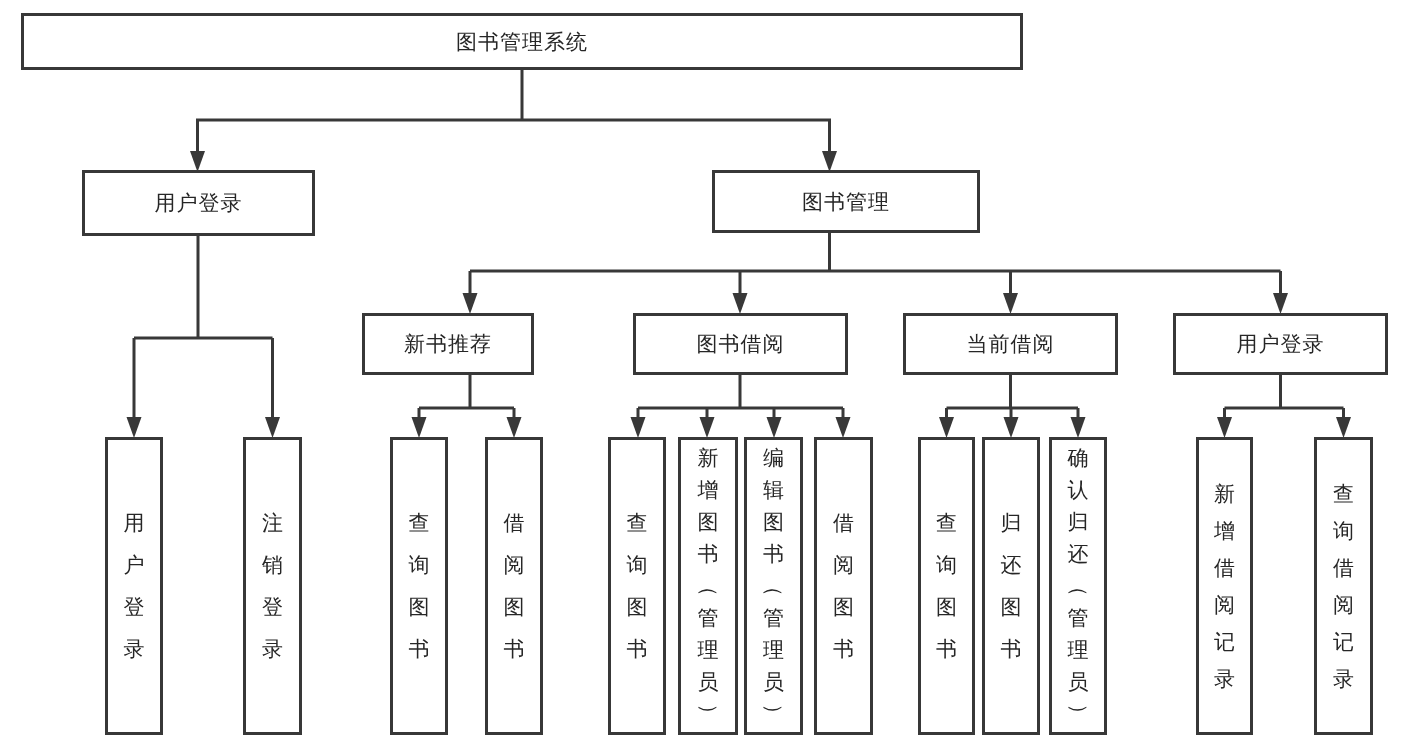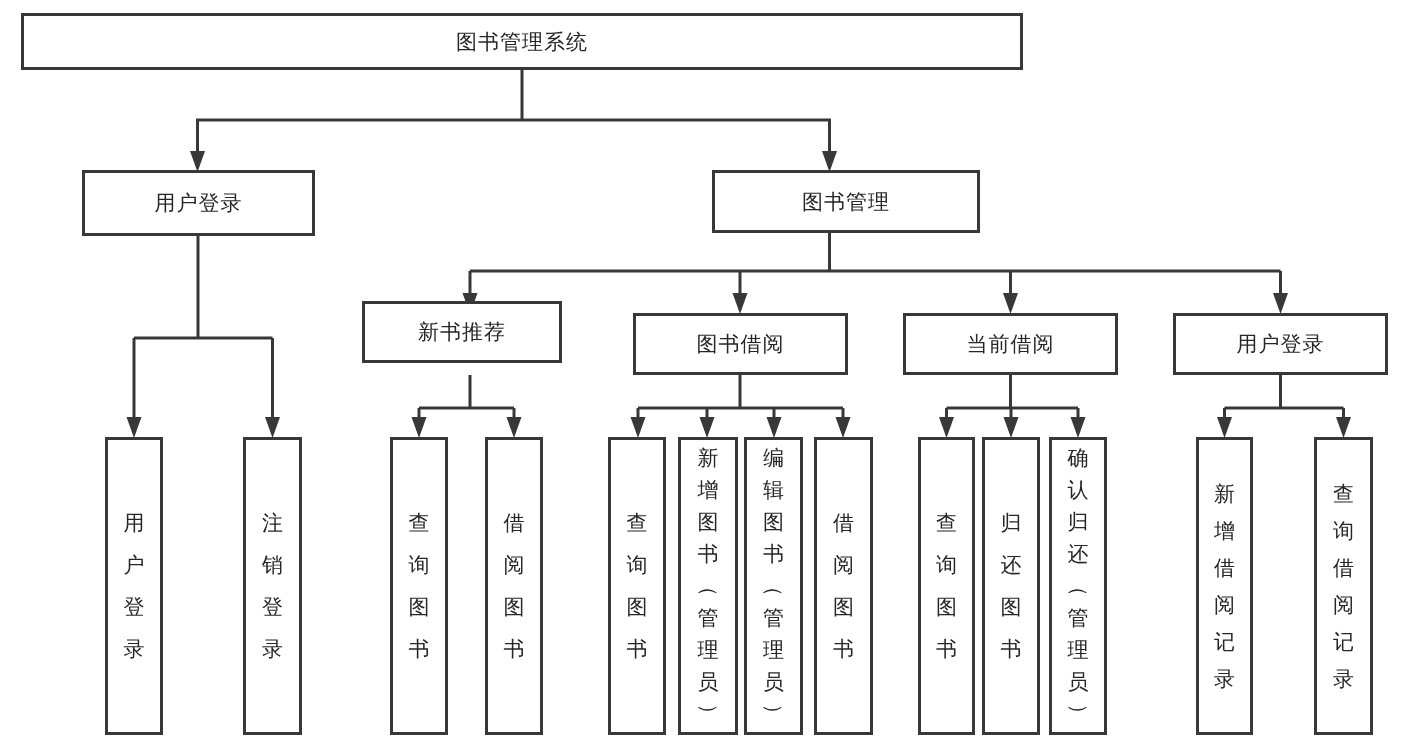--- a/index.html
+++ b/index.html
@@ -85,21 +85,21 @@
     <span>图书管理系统</span>
   </div>
 
   <div class="box" style="left:82px;top:170px;width:233px;height:66px">
     <span>用户登录</span>
   </div>
   <div class="box" style="left:712px;top:170px;width:268px;height:63px">
     <span>图书管理</span>
   </div>
 
-  <div class="box" style="left:362px;top:301px;width:200px;height:62px">
+  <div class="box" style="left:362px;top:313px;width:172px;height:62px">
     <span>新书推荐</span>
   </div>
   <div class="box" style="left:633px;top:313px;width:215px;height:62px">
     <span>图书借阅</span>
   </div>
   <div class="box" style="left:903px;top:313px;width:215px;height:62px">
     <span>当前借阅</span>
   </div>
   <div class="box" style="left:1173px;top:313px;width:215px;height:62px">
     <span>用户登录</span>

